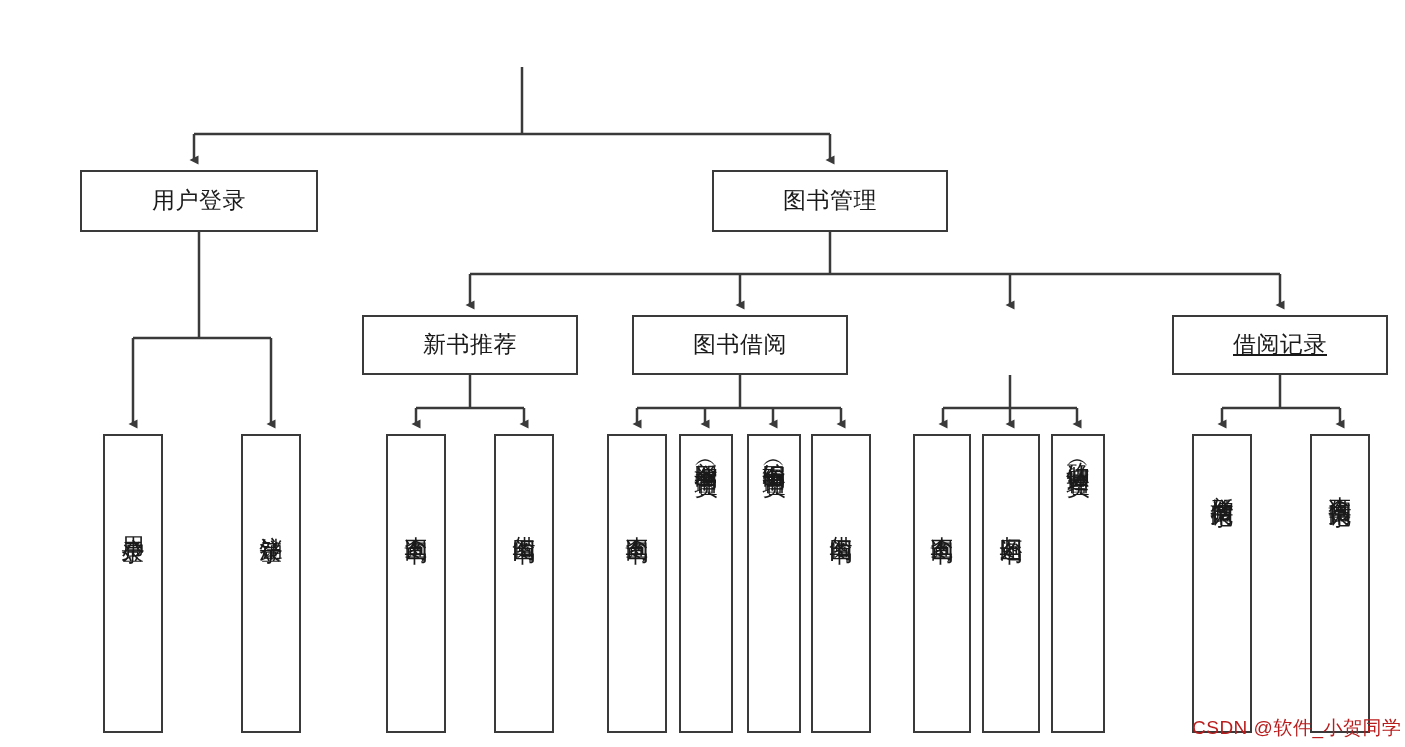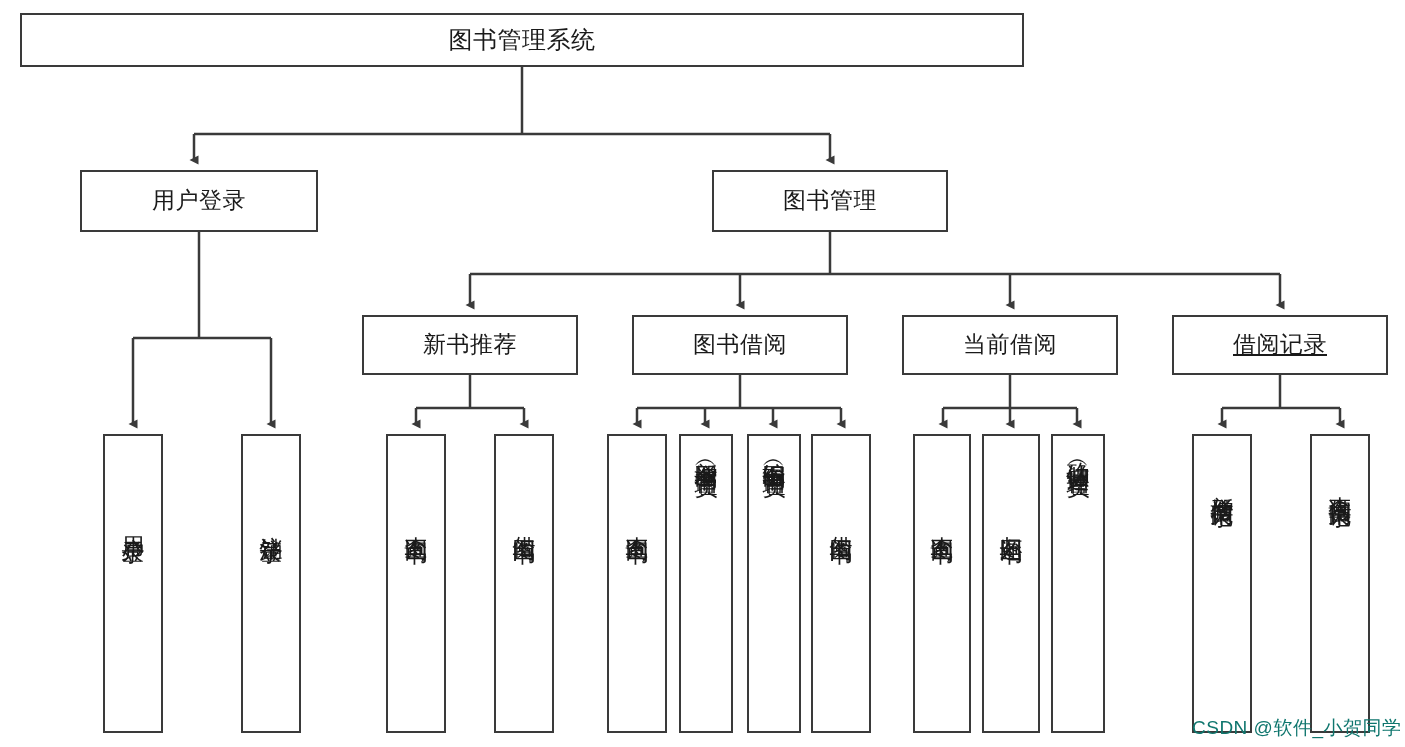--- a/index.html
+++ b/index.html
@@ -54,21 +54,21 @@
     writing-mode: vertical-rl;
     text-orientation: upright;
     font-size: 23px;
     letter-spacing: 2px;
     line-height: 1;
   }
   .node.root .label { font-size: 24px; }
   .watermark {
     position: absolute;
     font-size: 19px;
-    color: #0f766e;
+    color: #b91c1c;
     white-space: nowrap;
     letter-spacing: 0.5px;
   }
 </style>
 </head>
 <body>
 
 <div id="stage">
 
   <svg id="wires" viewBox="0 0 1405 747" xmlns="http://www.w3.org/2000/svg">
@@ -114,43 +114,37 @@
       <path d="M1010,408 L1010,424" marker-end="url(#arrow)"></path>
       <path d="M1077,408 L1077,424" marker-end="url(#arrow)"></path>
 
       <path d="M1280,375 L1280,408"></path>
       <path d="M1222,408 L1340,408"></path>
       <path d="M1222,408 L1222,424" marker-end="url(#arrow)"></path>
       <path d="M1340,408 L1340,424" marker-end="url(#arrow)"></path>
     </g>
   </svg>
 
-  <div class="node horiz root" style="left:20px; top:13px; width:1004px; height:54px;">
-    <span class="label">图书管理系统</span>
-  </div>
 
   <div class="node horiz" style="left:80px; top:170px; width:238px; height:62px;">
     <span class="label">用户登录</span>
   </div>
 
   <div class="node horiz" style="left:712px; top:170px; width:236px; height:62px;">
     <span class="label">图书管理</span>
   </div>
 
   <div class="node horiz" style="left:632px; top:315px; width:216px; height:60px;">
     <span class="label">图书借阅</span>
   </div>
 
   <div class="node horiz" style="left:362px; top:315px; width:216px; height:60px;">
     <span class="label">新书推荐</span>
   </div>
 
-  <div class="node horiz" style="left:902px; top:315px; width:216px; height:60px;">
-    <span class="label">当前借阅</span>
-  </div>
 
   <div class="node horiz" style="left:1172px; top:315px; width:216px; height:60px;text-decoration:underline;">
     <span class="label">借阅记录</span>
   </div>
 
   <div class="node vert" style="left:103px; top:434px; width:60px; height:299px;">
     <span class="label" style="margin-top:82px;">用户登录</span>
   </div>
 
   <div class="node vert" style="left:241px; top:434px; width:60px; height:299px;">

